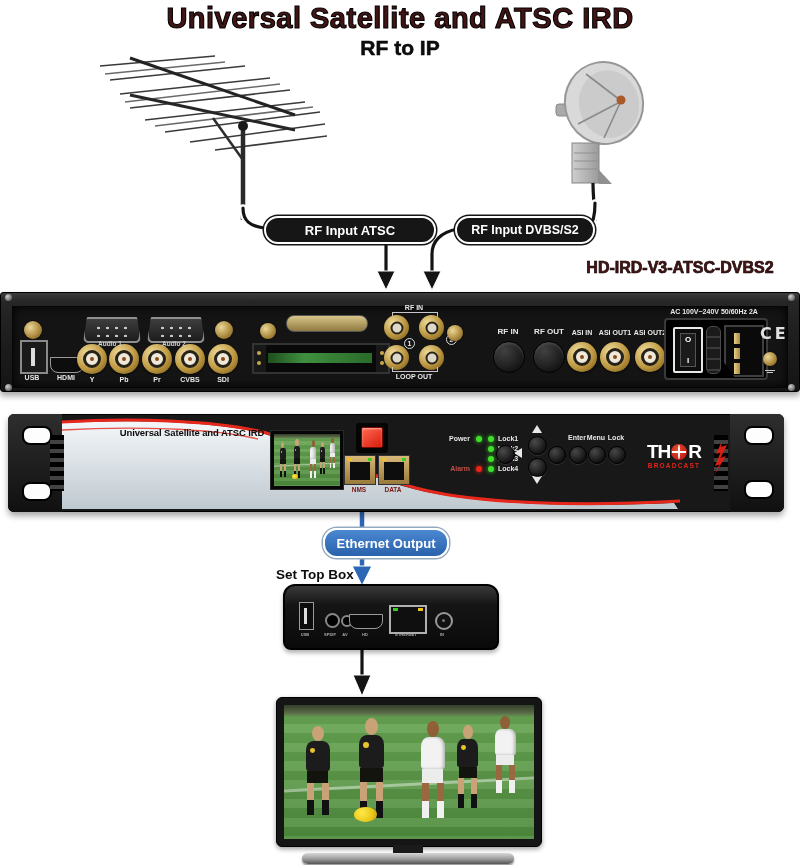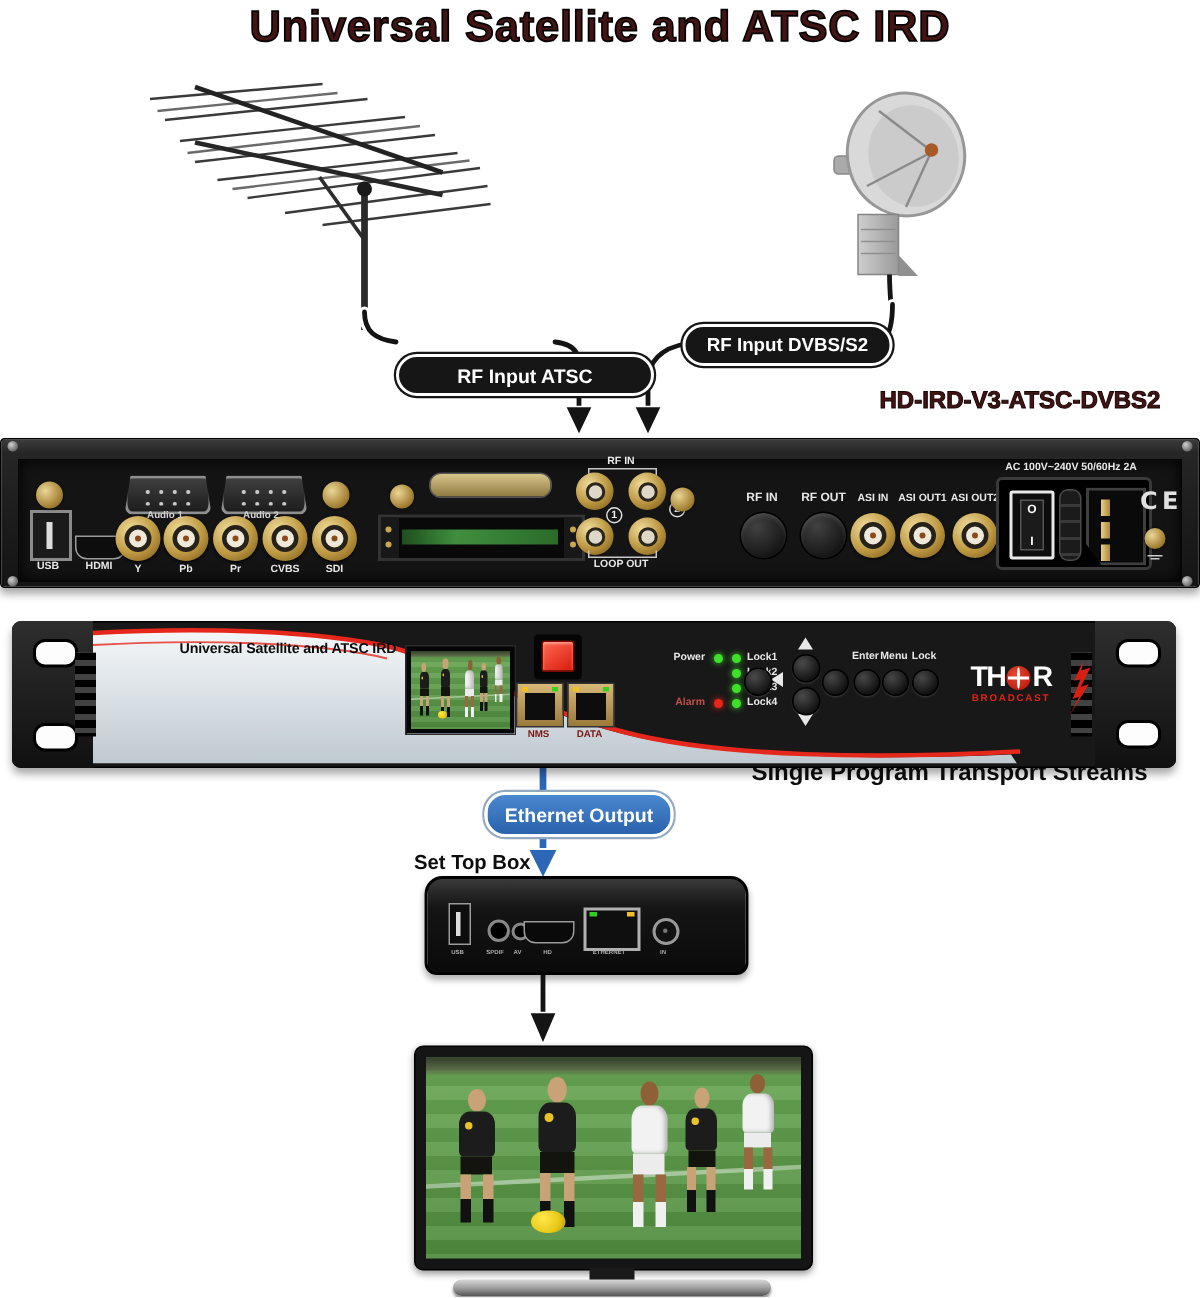--- a/index.html
+++ b/index.html
@@ -178,20 +178,21 @@
   .team-w .leg{background:linear-gradient(180deg,#9a6840 0 52%,#f0f0f0 52% 100%);}
   .ball{position:absolute;width:9%;height:11%;border-radius:50%;z-index:2;
     background:radial-gradient(circle at 35% 35%,#ffe84a,#e8c818 60%,#b89410);}
 </style>
 </head>
 <body>
 
 <div class="canvas">
 
   <div class="page-title">Universal Satellite and ATSC IRD</div>
+  <div class="page-subtitle">RF to IP</div>
 
   <svg class="abs" style="left:95px;top:50px;z-index:1" width="235" height="175" viewBox="0 0 235 175">
     <g stroke="#3a3a3a" stroke-width="1.6" fill="none">
       <path d="M5,16 L120,6"></path>
         <path d="M15,30 L150,16"></path>
         <path d="M25,44 L175,28"></path>
       <path d="M35,58 L195,40"></path>
         <path d="M50,70 L210,52"></path>
         <path d="M70,82 L225,62"></path>
       <path d="M95,92 L230,74"></path>
@@ -247,21 +248,21 @@
 
     <path d="M362,512 L362,570" stroke="#fff" stroke-width="9" fill="none"></path>
     <path d="M362,512 L362,570" stroke="#2d66b5" stroke-width="4.5" fill="none"></path>
     <polygon points="352,566 372,566 362,586" fill="#2d66b5" stroke="#fff" stroke-width="1.2"></polygon>
 
     <path d="M362,642 L362,678" stroke="#fff" stroke-width="7.5" fill="none"></path>
     <path d="M362,642 L362,678" stroke="#141414" stroke-width="3.2" fill="none"></path>
     <polygon points="353,675 371,675 362,696" fill="#141414" stroke="#fff" stroke-width="1"></polygon>
   </svg>
 
-  <div class="pill dark" style="left:264px;top:216px;width:168px;height:24px;font-size:13px;margin-top:20px;">
+  <div class="pill dark" style="left:264px;top:216px;width:168px;height:24px;font-size:13px;">
     <span>RF Input ATSC</span>
   </div>
   <div class="pill dark" style="left:455px;top:216px;width:136px;height:24px;font-size:12.5px;">
     <span>RF Input DVBS/S2</span>
   </div>
 
   <div class="model-label">HD-IRD-V3-ATSC-DVBS2</div>
 
   <div class="rear">
     <div class="rear-body"></div>
@@ -490,21 +491,20 @@
     <svg class="abs" style="left:705px;top:27px;" width="14" height="36" viewBox="0 0 14 36">
       <polygon points="9,0 3,13 7.5,11.5 2,25 6.5,23.5 0,36 13,15 7.5,17 14,4 8,6" fill="#d81f12"></polygon>
     </svg>
   </div>
 
   <div class="pill blue" style="left:323px;top:528px;width:122px;height:26px;font-size:13px;">
     <span>Ethernet Output</span>
   </div>
 
   <div class="stream-text halo">
-    <div>Single Program Transport Streams</div>
   </div>
 
   <div class="stb-label halo">Set Top Box</div>
   <div class="stb">
     <div class="abs" style="left:14px;top:16px;width:13px;height:26px;background:#0d0d0d;border:1.5px solid #9a9a9a;">
       <div class="abs" style="left:4px;top:5px;width:3px;height:16px;background:#ddd;"></div>
     </div>
     <div class="abs" style="left:40px;top:27px;width:11px;height:11px;border-radius:50%;background:#000;border:2px solid #888;"></div>
     <div class="abs" style="left:56px;top:29px;width:8px;height:8px;border-radius:50%;background:#000;border:2px solid #888;"></div>
     <div class="abs" style="left:64px;top:28px;width:32px;height:13px;background:#0a0a0a;border:1.5px solid #9a9a9a;border-radius:0 0 8px 8px;"></div>

